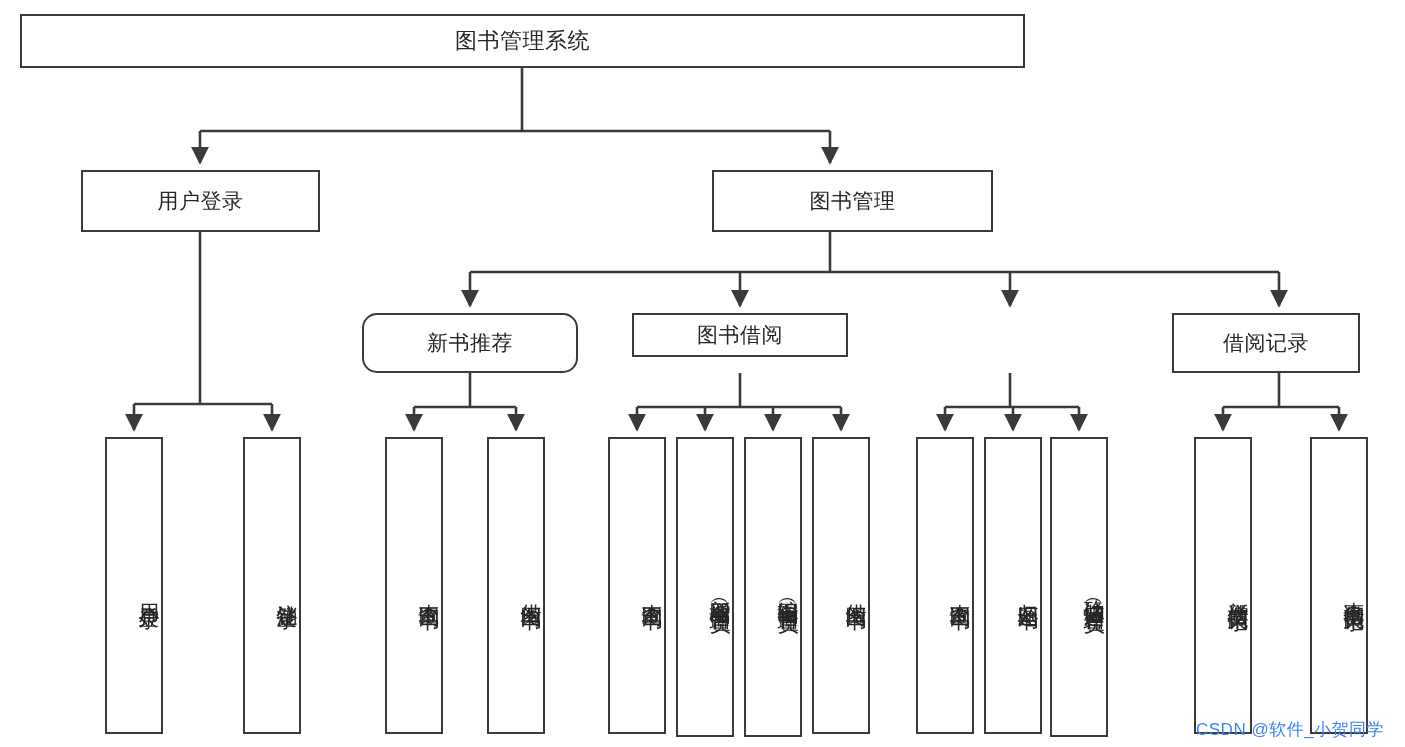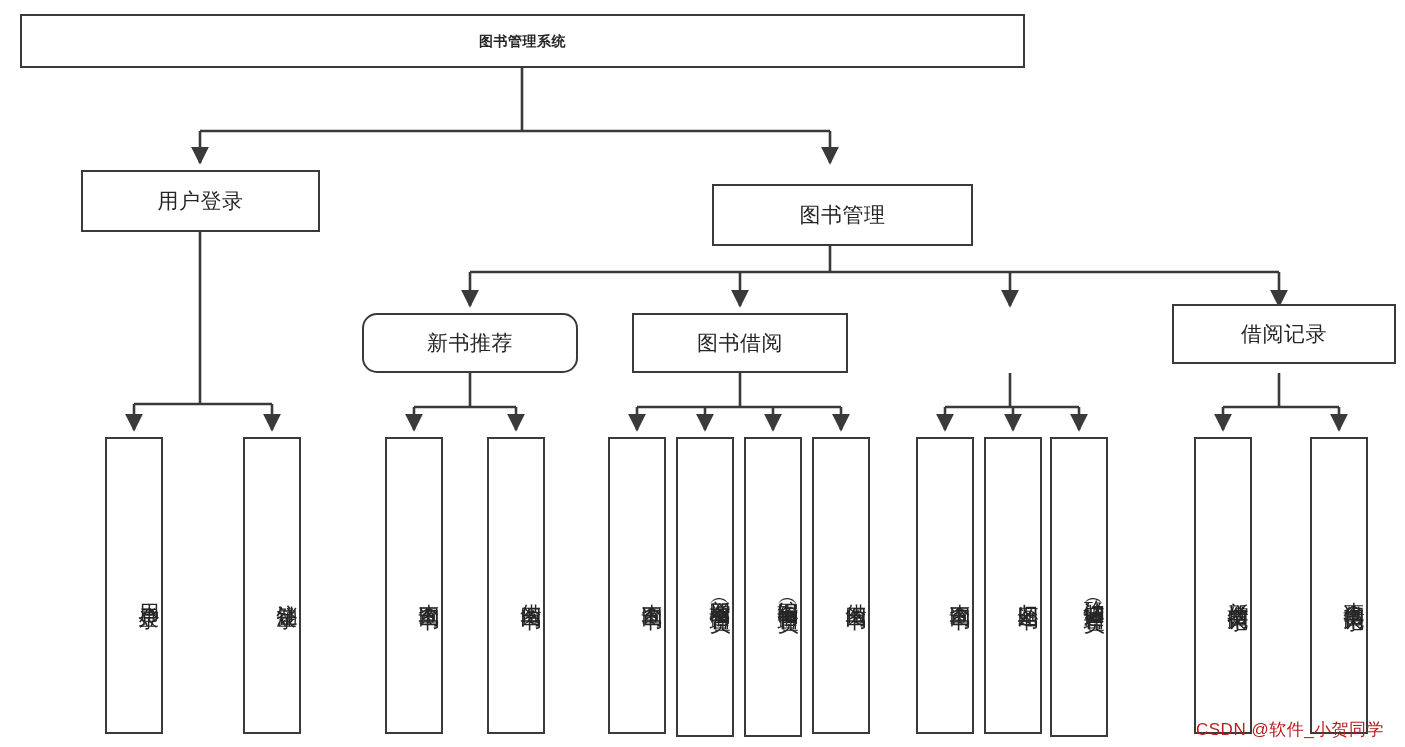--- a/index.html
+++ b/index.html
@@ -36,41 +36,40 @@
     justify-content: center;
     text-align: center;
     color: #262626;
     line-height: 1.18;
   }
   .node.horiz {
     font-size: 21px;
     letter-spacing: 0.5px;
   }
   .node.root {
-    font-size: 14px;
-    font-weight: bold;
+    font-size: 22px;
   }
   .node.vert {
     writing-mode: vertical-rl;
     text-orientation: upright;
     font-size: 21px;
     letter-spacing: 2px;
     align-items: flex-start;
     justify-content: center;
     padding-top: 10px;
   }
   .node.vert .vlabel {
     writing-mode: vertical-rl;
     text-orientation: upright;
     white-space: nowrap;
   }
   .watermark {
     position: absolute;
     font-size: 17px;
-    color: #b91c1c;
+    color: #3b82f6;
     white-space: nowrap;
     letter-spacing: 0.5px;
   }
 </style>
 </head>
 <body>
 
 <div id="canvas">
 
   <svg class="wires" viewBox="0 0 1405 747" xmlns="http://www.w3.org/2000/svg">
@@ -123,31 +122,31 @@
     </g>
   </svg>
 
   <div class="node horiz root" style="left: 20px; top: 14px; width: 1005px; height: 54px;">
     <span>图书管理系统</span>
   </div>
 
   <div class="node horiz" style="left: 81px; top: 170px; width: 239px; height: 62px;">
     <span>用户登录</span>
   </div>
-  <div class="node horiz" style="left: 712px; top: 184px; width: 261px; height: 62px; font-family: Liberation Serif, serif;">
+  <div class="node horiz" style="left: 712px; top: 170px; width: 281px; height: 62px; font-family: Liberation Serif, serif;">
     <span>图书管理</span>
   </div>
 
   <div class="node horiz" style="left: 362px; top: 313px; width: 216px; height: 60px; border-radius: 15px;">
     <span>新书推荐</span>
   </div>
-  <div class="node horiz" style="left: 632px; top: 313px; width: 216px; height: 60px;">
+  <div class="node horiz" style="left: 632px; top: 313px; width: 216px; height: 44px;">
     <span>图书借阅</span>
   </div>
-  <div class="node horiz" style="left: 1172px; top: 304px; width: 224px; height: 60px;">
+  <div class="node horiz" style="left: 1172px; top: 313px; width: 188px; height: 60px;">
     <span>借阅记录</span>
   </div>
 
   <div class="node vert" style="left: 105px; top: 437px; width: 58px; height: 297px;">
     <span class="vlabel">用户登录</span>
   </div>
   <div class="node vert" style="left: 243px; top: 437px; width: 58px; height: 297px;">
     <span class="vlabel">注销登录</span>
   </div>
   <div class="node vert" style="left: 385px; top: 437px; width: 58px; height: 297px;">

